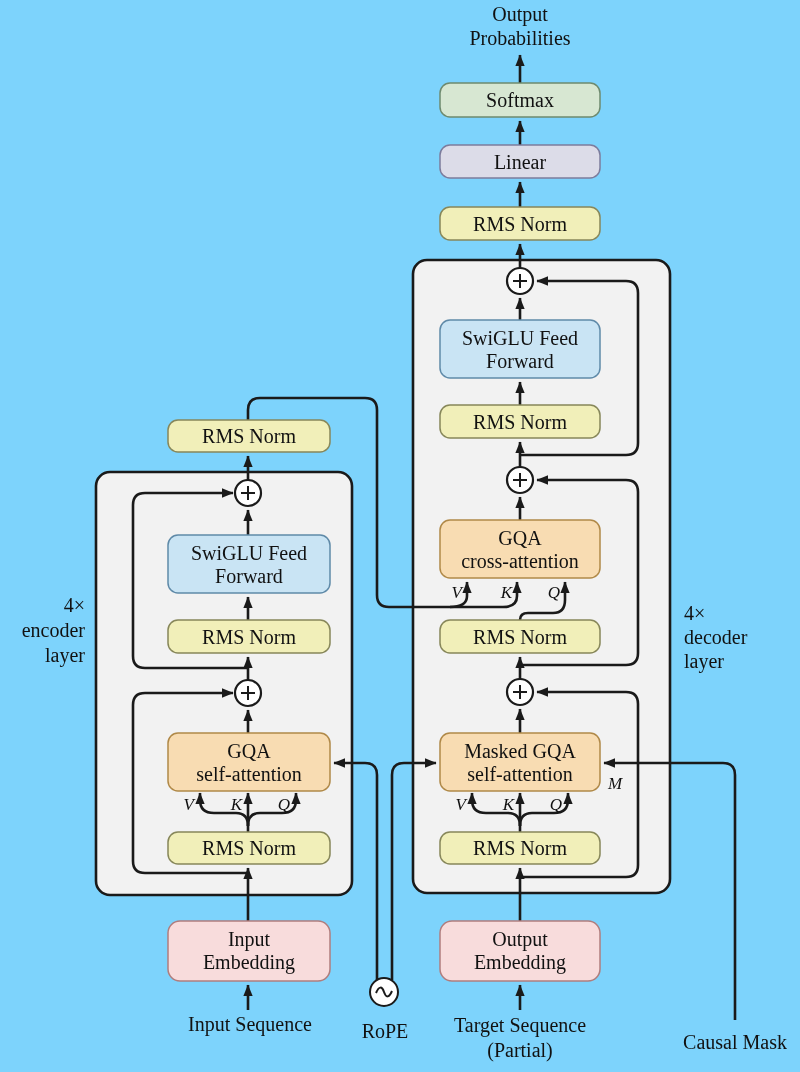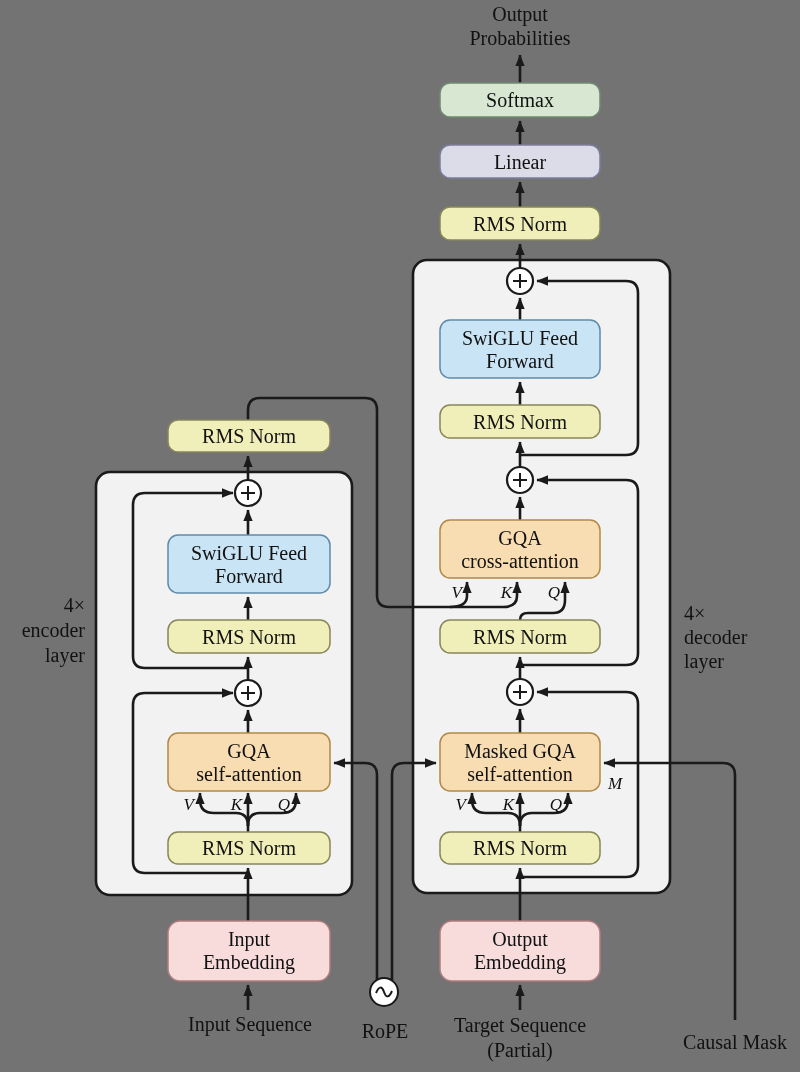--- a/index.html
+++ b/index.html
@@ -1,16 +1,16 @@
 <!DOCTYPE html>
 <html><head>
 <meta charset="utf-8">
 <style>
   html,body { margin:0; padding:0; background:#ffffff; }
-  .stage { width:800px; height:1072px; position:relative; background:#737373;text-align:right; }
+  .stage { width:800px; height:1072px; position:relative; background:#7dd3fc;text-align:right; }
   svg { display:block; }
   text {
     font-family:"Liberation Serif","DejaVu Serif",serif;
     font-size:20px; fill:#111111;
   }
   .box-label { text-anchor:middle; }
   .io-label  { font-style:italic; font-size:17px; }
   .node      { stroke-width:1.5; }
   .b-yellow   { stroke:#87875a; }
   .b-green    { stroke:#6e8a6e; }

